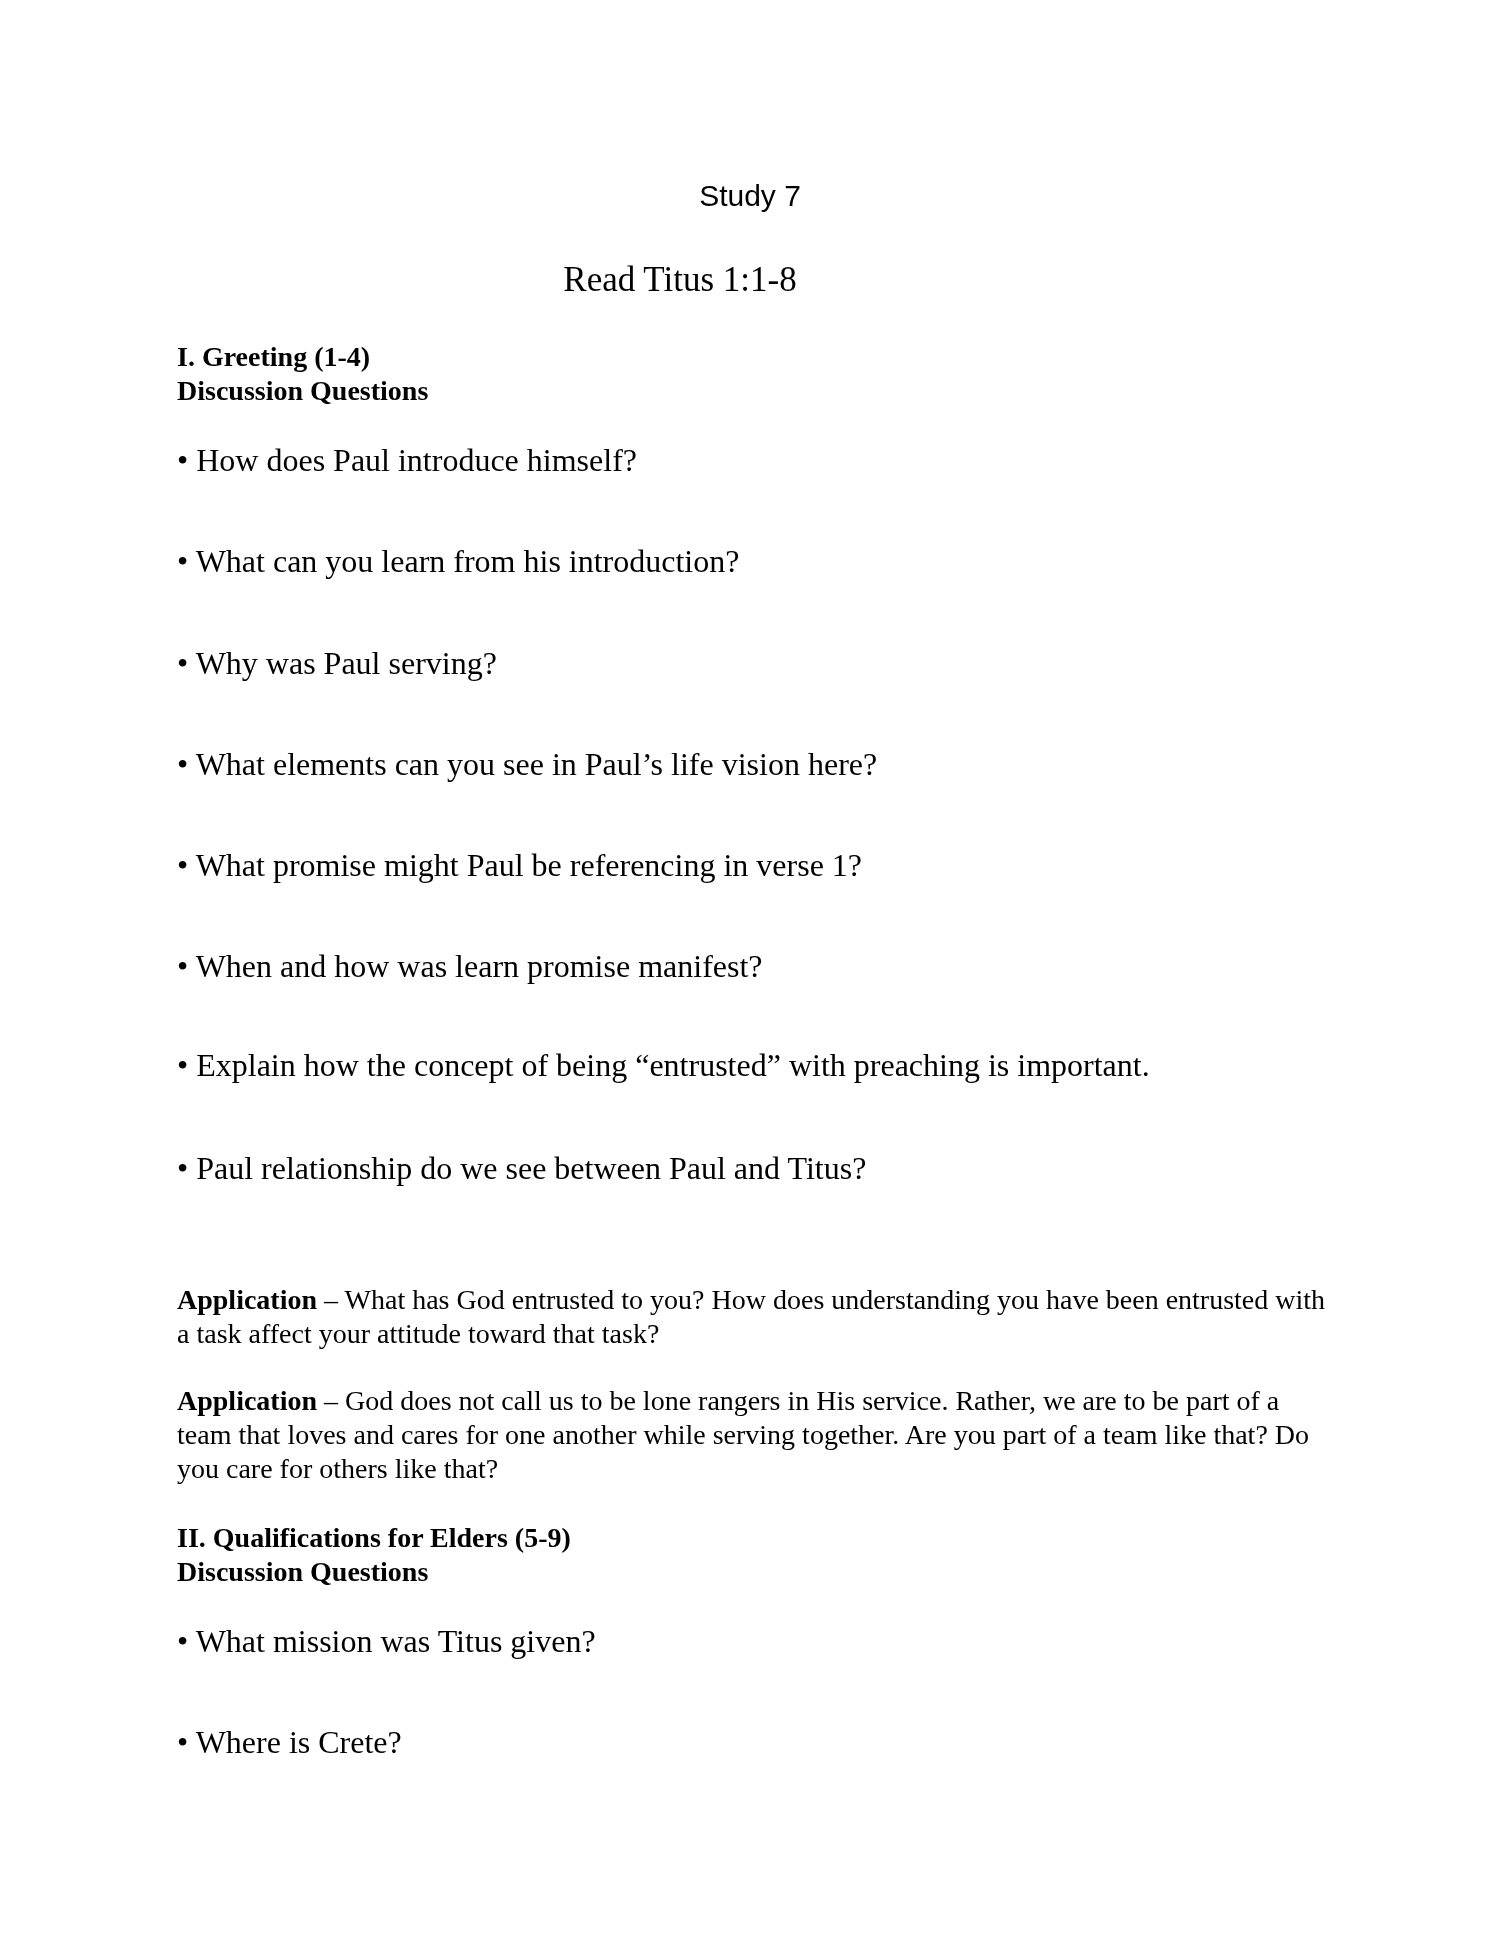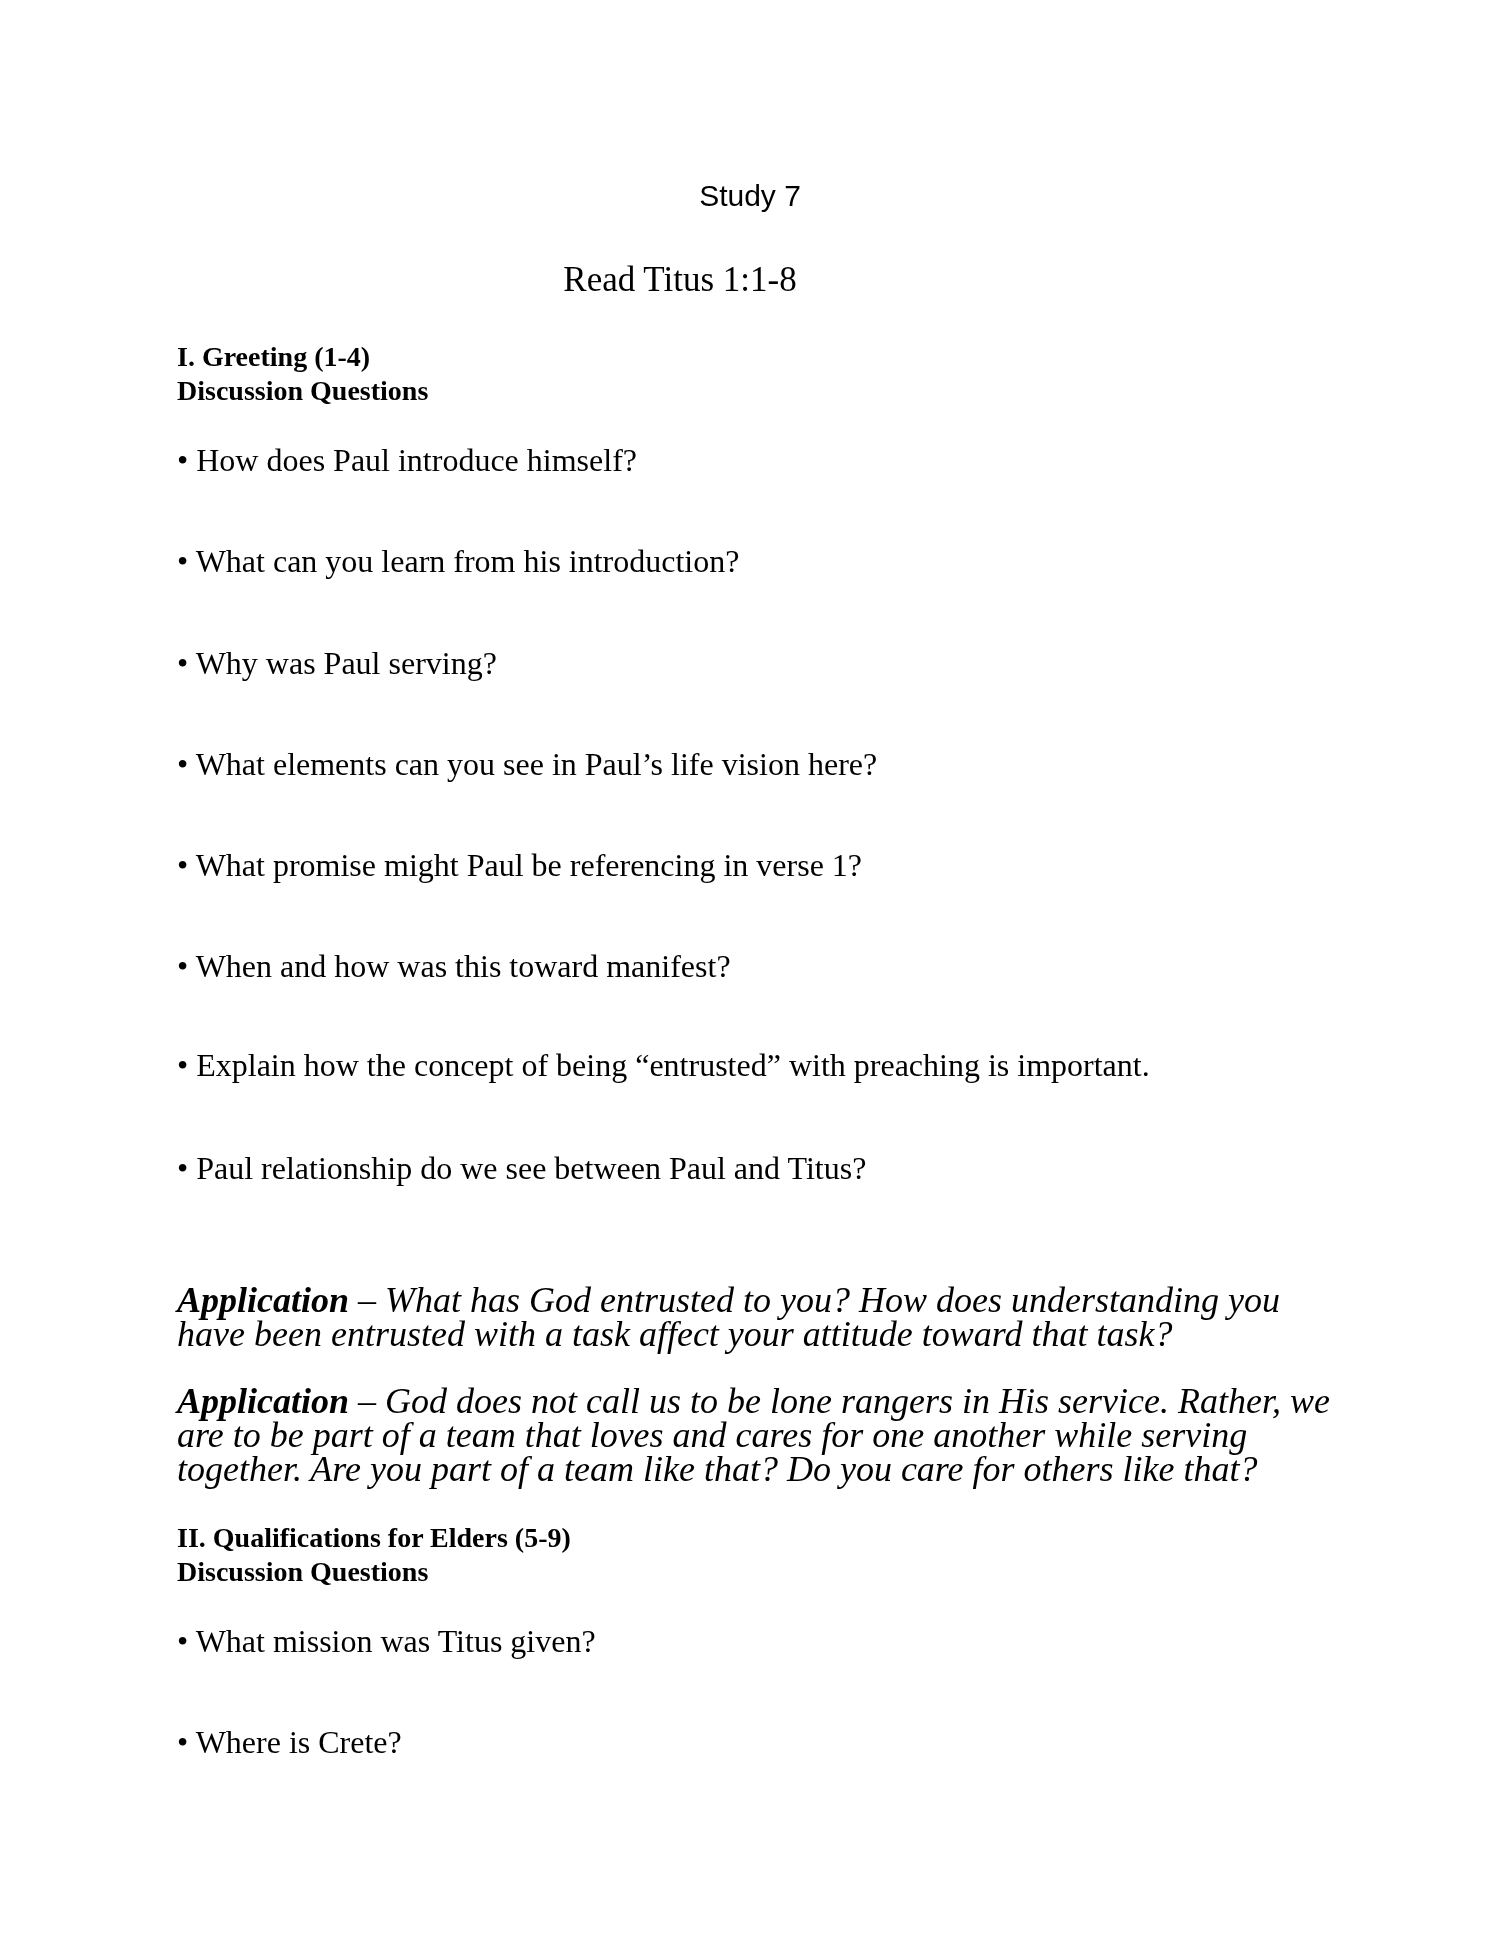--- a/index.html
+++ b/index.html
@@ -2,39 +2,39 @@
 <html><head>
 <meta charset="utf-8">
 <style>
   html, body { margin:0; padding:0; background:#ffffff; }
   body { width:1500px; height:1942px; position:relative; overflow:hidden; color:#000; font-family:"Liberation Serif", serif; }
   .abs { position:absolute; white-space:nowrap; line-height:1; }
   .title { left:0; width:1500px; text-align:center; font-family:"Liberation Sans", sans-serif; font-size:30px; top:181px; }
   .subtitle { left:0; width:1360px; text-align:center; font-size:35px; top:262px; }
   .h { left:177px; font-size:28px; font-weight:bold; }
   .q { left:177px; font-size:32px; }
-  .app { left:177px; width:1160px; font-size:36px; line-height:34px; white-space:normal;font-style:italic; }
+  .app { left:177px; width:1160px; font-size:28px; line-height:34px; white-space:normal; }
   .app b { font-weight:bold; }
 </style>
 </head>
 <body>
 
 <div>
   <div class="abs title">Study 7</div>
   <div class="abs subtitle">Read Titus 1:1-8</div>
 
   <div class="abs h" style="top:343px">I. Greeting (1-4)</div>
   <div class="abs h" style="top:377px">Discussion Questions</div>
 
   <div class="abs q" style="top:444px">• How does Paul introduce himself?</div>
   <div class="abs q" style="top:545px">• What can you learn from his introduction?</div>
   <div class="abs q" style="top:647px">• Why was Paul serving?</div>
   <div class="abs q" style="top:748px">• What elements can you see in Paul’s life vision here?</div>
   <div class="abs q" style="top:849px">• What promise might Paul be referencing in verse 1?</div>
-  <div class="abs q" style="top:950px">• When and how was this toward manifest?</div>
+  <div class="abs q" style="top:950px">• When and how was learn promise manifest?</div>
   <div class="abs q" style="top:1049px">• Explain how the concept of being “entrusted” with preaching is important.</div>
   <div class="abs q" style="top:1152px">• Paul relationship do we see between Paul and Titus?</div>
 
   <div class="abs app" style="top:1283px">
     <b>Application</b><span> – What has God entrusted to you? How does understanding you have been entrusted with a task affect your attitude toward that task?</span>
   </div>
   <div class="abs app" style="top:1384px">
     <b>Application</b><span> – God does not call us to be lone rangers in His service. Rather, we are to be part of a team that loves and cares for one another while serving together. Are you part of a team like that? Do you care for others like that?</span>
   </div>
 

